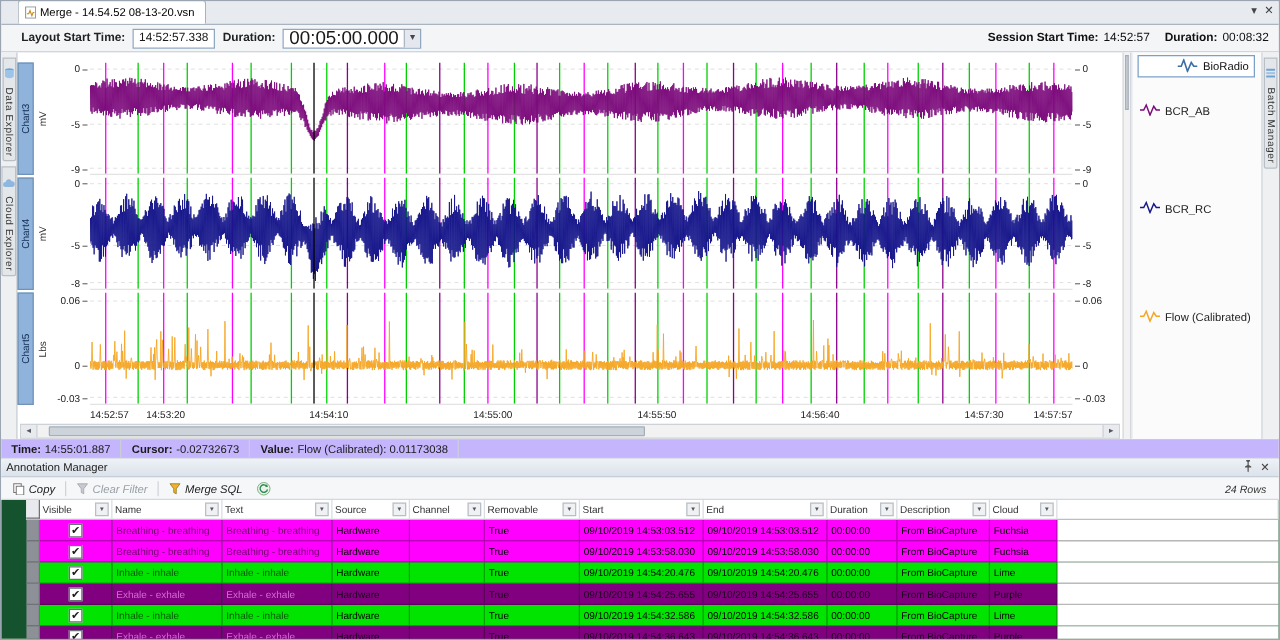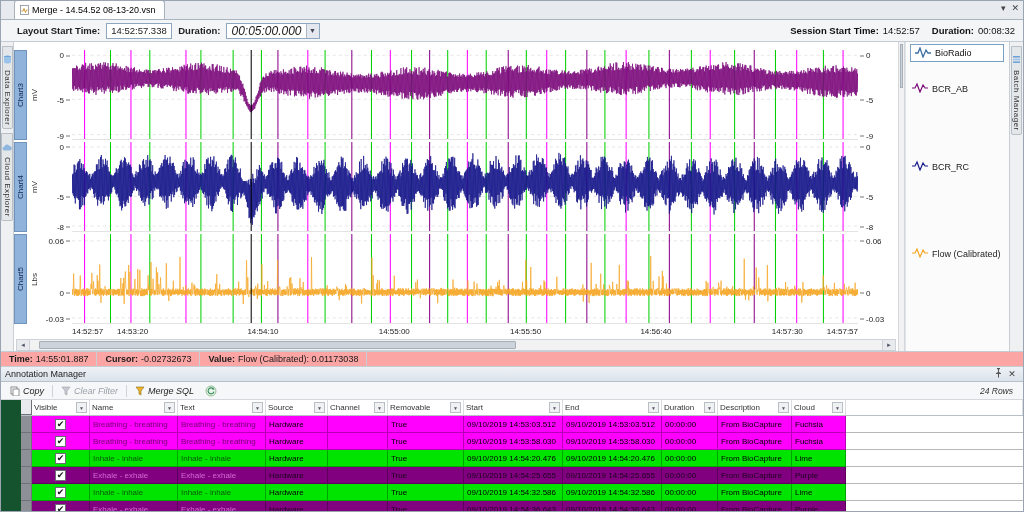--- a/index.html
+++ b/index.html
@@ -17,21 +17,21 @@
   .tab-icon svg{display:block;}
   #tab-controls{position:absolute;right:4px;top:2px;display:flex;gap:6px;font-size:9px;color:#444;}
   #tab-controls span{cursor:default;}
 
   
   #toolbar{height:22px;background:#f4f5f7;border-bottom:1px solid #c4ccd4;display:flex;align-items:center;
            padding:0 8px 0 16px;font-size:9.5px;gap:6px;}
   .tb-label{font-weight:bold;color:#222;}
   .tb-box{background:#fff;border:1px solid #8fa8c2;padding:1px 4px;font-size:9.5px;min-width:66px;height:16px;display:flex;align-items:center;}
   .tb-combo{display:flex;align-items:stretch;border:1px solid #8fa8c2;background:#fff;height:16px;}
-  .tb-combo .val{padding:1px 4px;font-size:12px;display:flex;align-items:center;font-style:italic;}
+  .tb-combo .val{padding:1px 4px;font-size:15px;display:flex;align-items:center;}
   .tb-combo .arrow{width:13px;background:#e4e8ee;border-left:1px solid #aeb8c4;font-size:7px;display:flex;align-items:center;justify-content:center;color:#445;}
   #toolbar .spacer{flex:1;}
   .tb-session{font-size:9.5px;color:#111;display:flex;gap:4px;align-items:center;}
 
   
   #main{height:309px;display:flex;background:#fff;position:relative;}
   .dock{background:#eef0f2;display:flex;flex-direction:column;align-items:center;gap:4px;padding-top:4px;}
   #left-dock{width:13px;border-right:1px solid #c9ced4;}
   #right-dock{width:14px;border-left:1px solid #c9ced4;}
   .dock-tab{display:flex;flex-direction:column;align-items:center;gap:2px;background:#e4e7ea;border:1px solid #b9bfc6;
@@ -63,26 +63,26 @@
   .hs-track{flex:1;position:relative;}
   .hs-thumb{position:absolute;left:1%;top:1px;bottom:1px;width:56%;background:#cdd3da;border:1px solid #a6aeb8;border-radius:1px;}
 
   
   #vscroll{width:7px;background:#f2f2f2;border-left:1px solid #d4d8dd;border-right:1px solid #d4d8dd;position:relative;}
   #vscroll .vs-thumb{position:absolute;top:2px;left:1px;right:1px;height:44px;background:#cdd3da;border:1px solid #a6aeb8;}
 
   
   #legend{width:104px;background:#fbfbfc;position:relative;border-left:1px solid #e0e3e7;}
   #bioradio-box{position:absolute;top:2px;left:4px;width:94px;height:18px;border:1px solid #7aa0c8;background:#fff;
-                display:flex;align-items:center;gap:4px;padding:0 4px;font-size:9px;color:#111;}
+                display:flex;align-items:center;gap:4px;padding:0 4px;font-size:9px;color:#111;justify-content:flex-end;}
   .legend-item{position:absolute;left:6px;display:flex;align-items:center;gap:4px;font-size:9px;color:#222;}
   .legend-item .lname{width:72px;overflow:hidden;white-space:nowrap;}
 
   
-  #statusbar{height:16px;background:#fca5a5;border-top:1px solid #c4ccd4;border-bottom:1px solid #c4ccd4;
+  #statusbar{height:16px;background:#c4b5fd;border-top:1px solid #c4ccd4;border-bottom:1px solid #c4ccd4;
              display:flex;align-items:stretch;font-size:9px;}
   .sb-cell{display:flex;align-items:center;padding:0 8px;border-right:1px solid #c9ced4;gap:3px;white-space:nowrap;}
   .sb-cell b{font-weight:bold;}
 
   
   #annmgr{height:146px;display:flex;flex-direction:column;background:#fff;}
   #am-header{height:15px;background:linear-gradient(#eef2f7,#dbe2ea);border-bottom:1px solid #b7c0cb;
              display:flex;align-items:center;padding:0 4px;font-size:9px;color:#222;}
   #am-header .title{flex:1;}
   #am-header .hicon{width:14px;text-align:center;font-size:9px;color:#444;cursor:default;}

